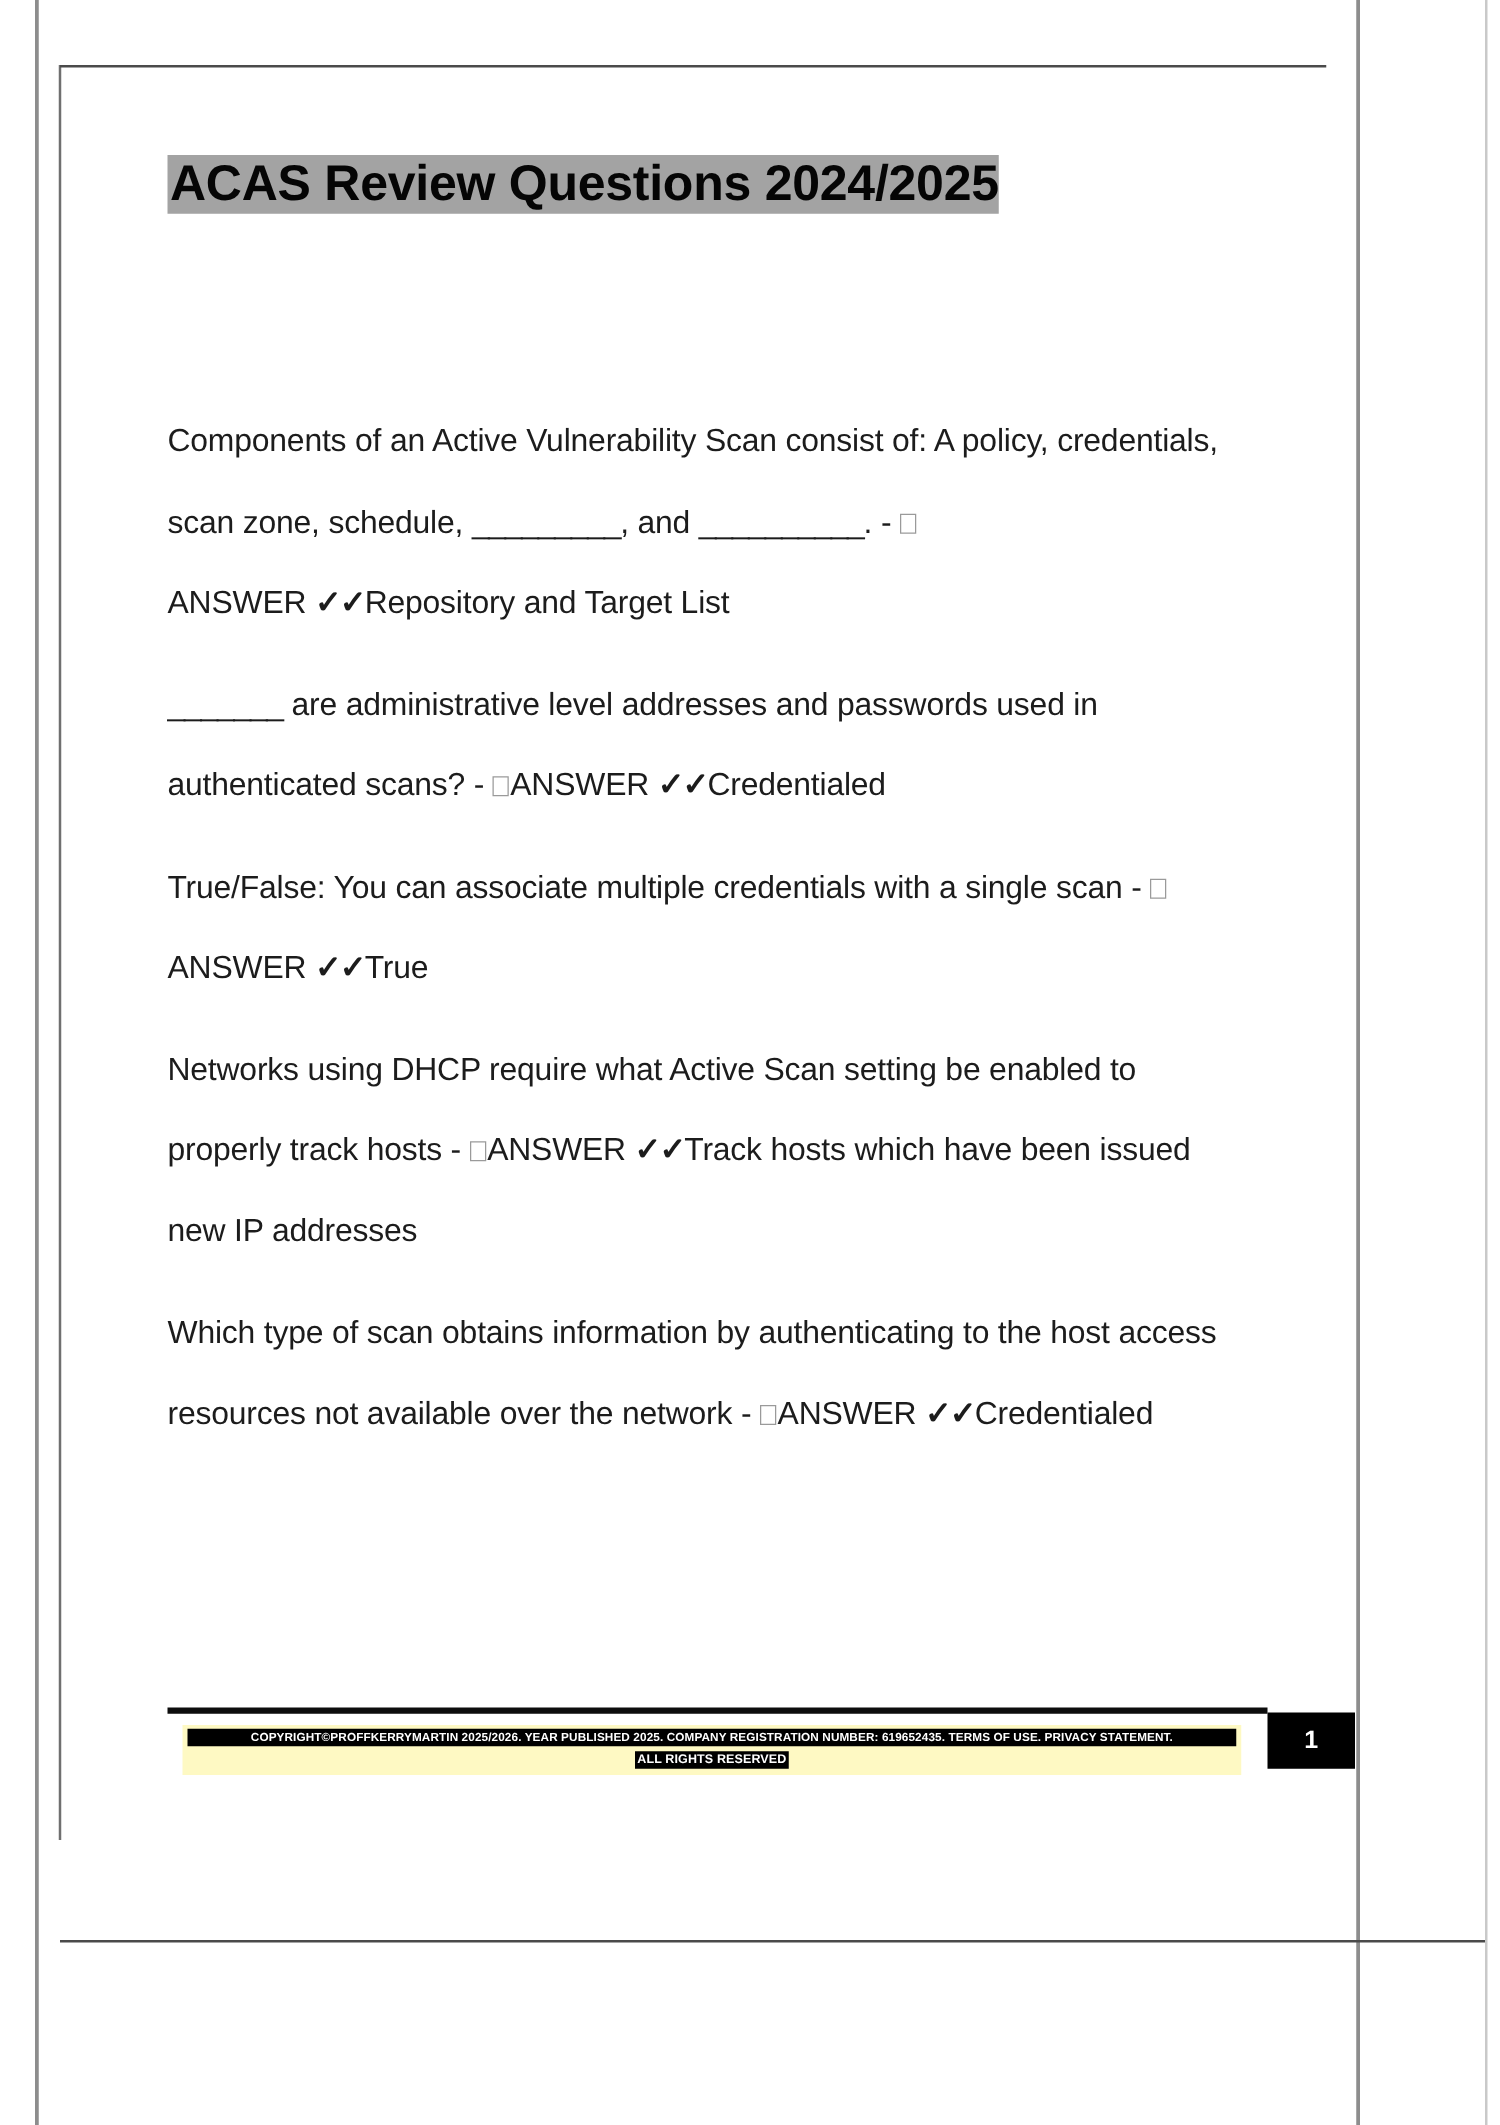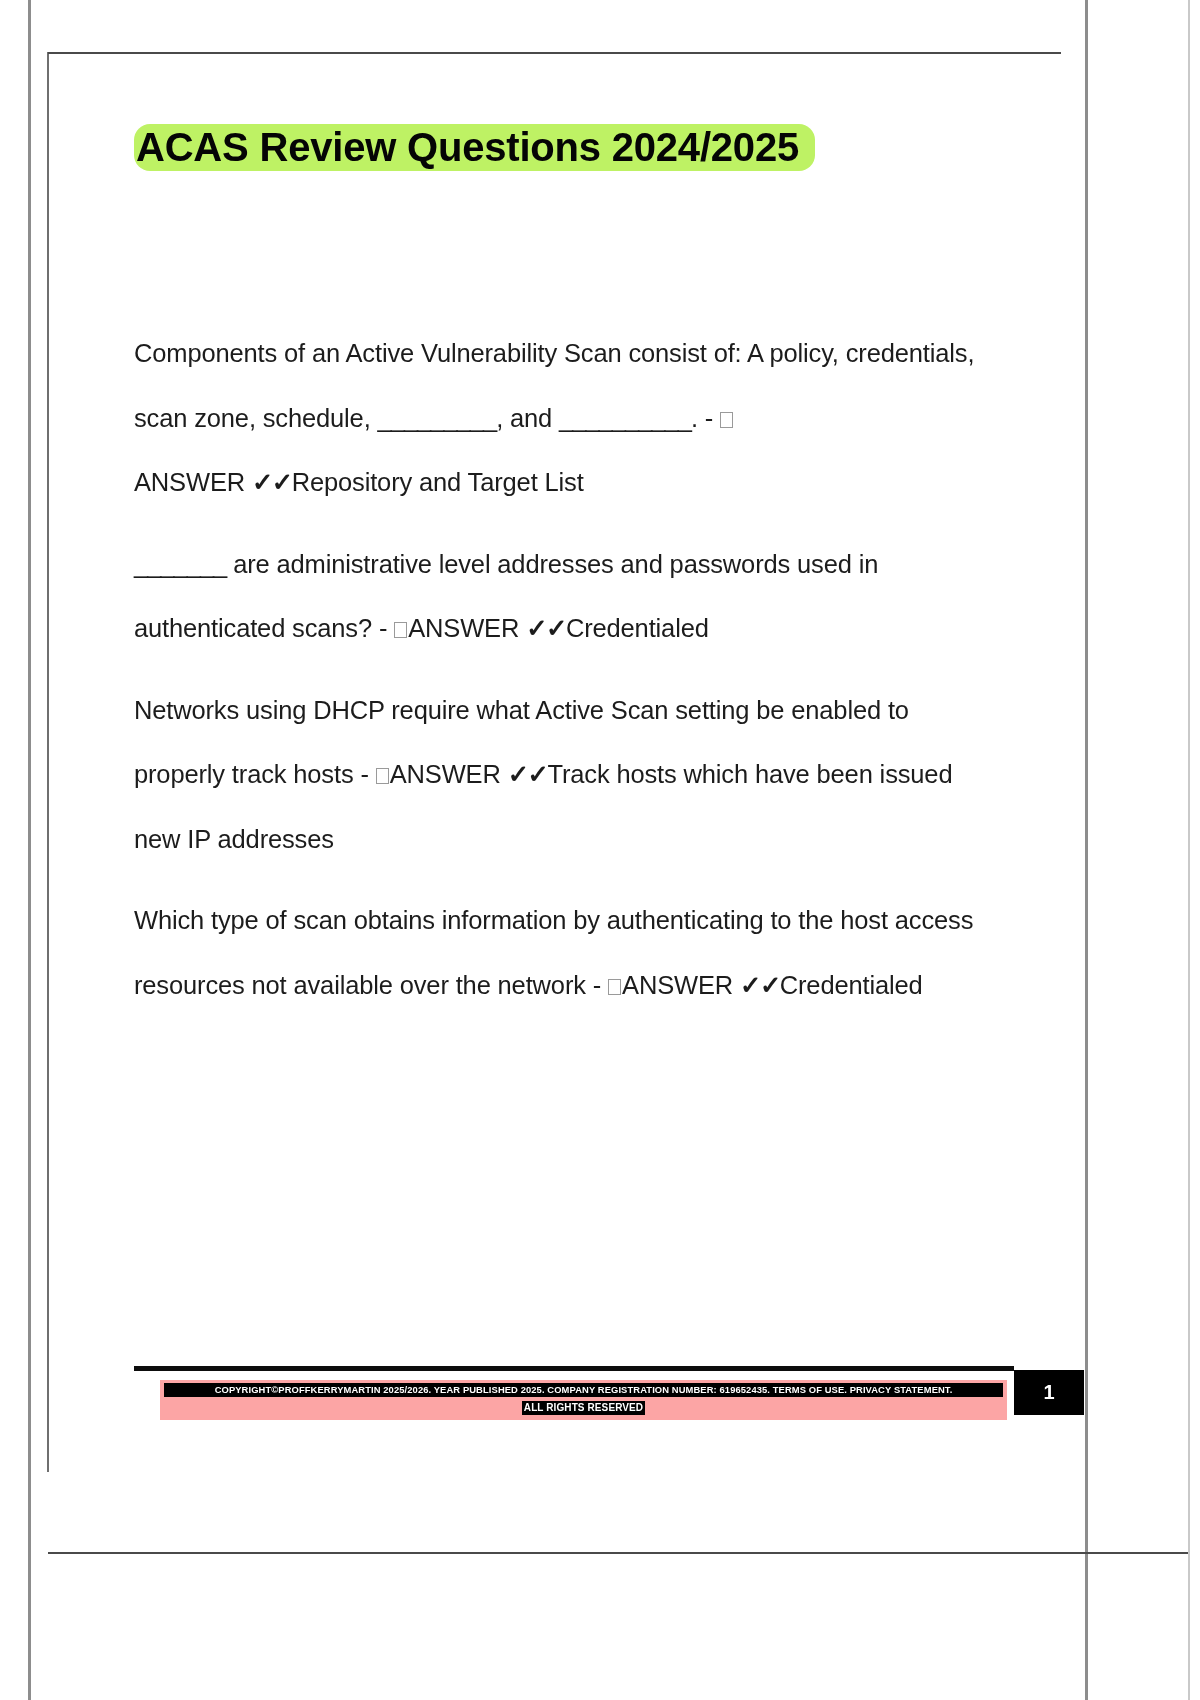--- a/index.html
+++ b/index.html
@@ -72,24 +72,23 @@
   
   .title {
     font-size: 40px;
     font-weight: bold;
     line-height: 1.38;
     letter-spacing: -0.2px;
     margin: 0 0 0 0;
     color: #050505;
   }
   .title .hl {
-    background: #bef264;
-    padding: 1px 16px 2px 2px;
+    background: #a3a3a3;
+    padding: 1px 0px 2px 2px;
     box-decoration-break: clone;
-    border-radius: 16px;
     -webkit-box-decoration-break: clone;
   }
   .title-line { display: block; white-space: nowrap; }
 
   
   .qa-block {
     margin-top: 146px;
   }
   .qa {
     font-size: 25.5px;
@@ -115,24 +114,24 @@
   .footer-rule {
     position: absolute;
     left: 134px;
     top: 1366px;
     width: 880px;
     height: 5px;
     background: #0d0d0d;
   }
   .footer-bar {
     position: absolute;
-    left: 160px;
+    left: 146px;
     top: 1380px;
     width: 847px;
-    background: #fca5a5;
+    background: #fef9c3;
     padding: 3px 4px 5px 4px;
     text-align: center;
   }
   .footer-line1 {
     display: block;
     background: #000000;
     color: #ffffff;
     font-size: 9.4px;
     font-weight: bold;
     letter-spacing: 0.1px;
@@ -183,20 +182,21 @@
     <h1 class="title">
       <span class="title-line"><span class="hl">ACAS Review Questions 2024/2025</span></span>
     </h1>
 
     <div class="qa-block">
 
       <p class="qa"><span>Components of an Active Vulnerability Scan consist of: A policy, credentials, scan zone, schedule, </span><span class="blank">_________</span><span>, and </span><span class="blank">__________</span><span>. - </span><span class="tofu"></span><span>ANSWER</span><span>&nbsp;</span><span class="ticks">✓✓</span><span>Repository and Target List</span></p>
 
       <p class="qa"><span class="blank">_______</span><span> are administrative level addresses and passwords used in authenticated scans? - </span><span class="tofu"></span><span>ANSWER</span><span>&nbsp;</span><span class="ticks">✓✓</span><span>Credentialed</span></p>
 
+      <p class="qa"><span>True/False: You can associate multiple credentials with a single scan - </span><span class="tofu"></span><span>ANSWER</span><span>&nbsp;</span><span class="ticks">✓✓</span><span>True</span></p>
 
       <p class="qa"><span>Networks using DHCP require what Active Scan setting be enabled to properly track hosts - </span><span class="tofu"></span><span>ANSWER</span><span>&nbsp;</span><span class="ticks">✓✓</span><span>Track hosts which have been issued new IP addresses</span></p>
 
       <p class="qa"><span>Which type of scan obtains information by authenticating to the host access resources not available over the network - </span><span class="tofu"></span><span>ANSWER</span><span>&nbsp;</span><span class="ticks">✓✓</span><span>Credentialed</span></p>
 
     </div>
   </div>
 
   <div class="footer-rule"></div>
 

